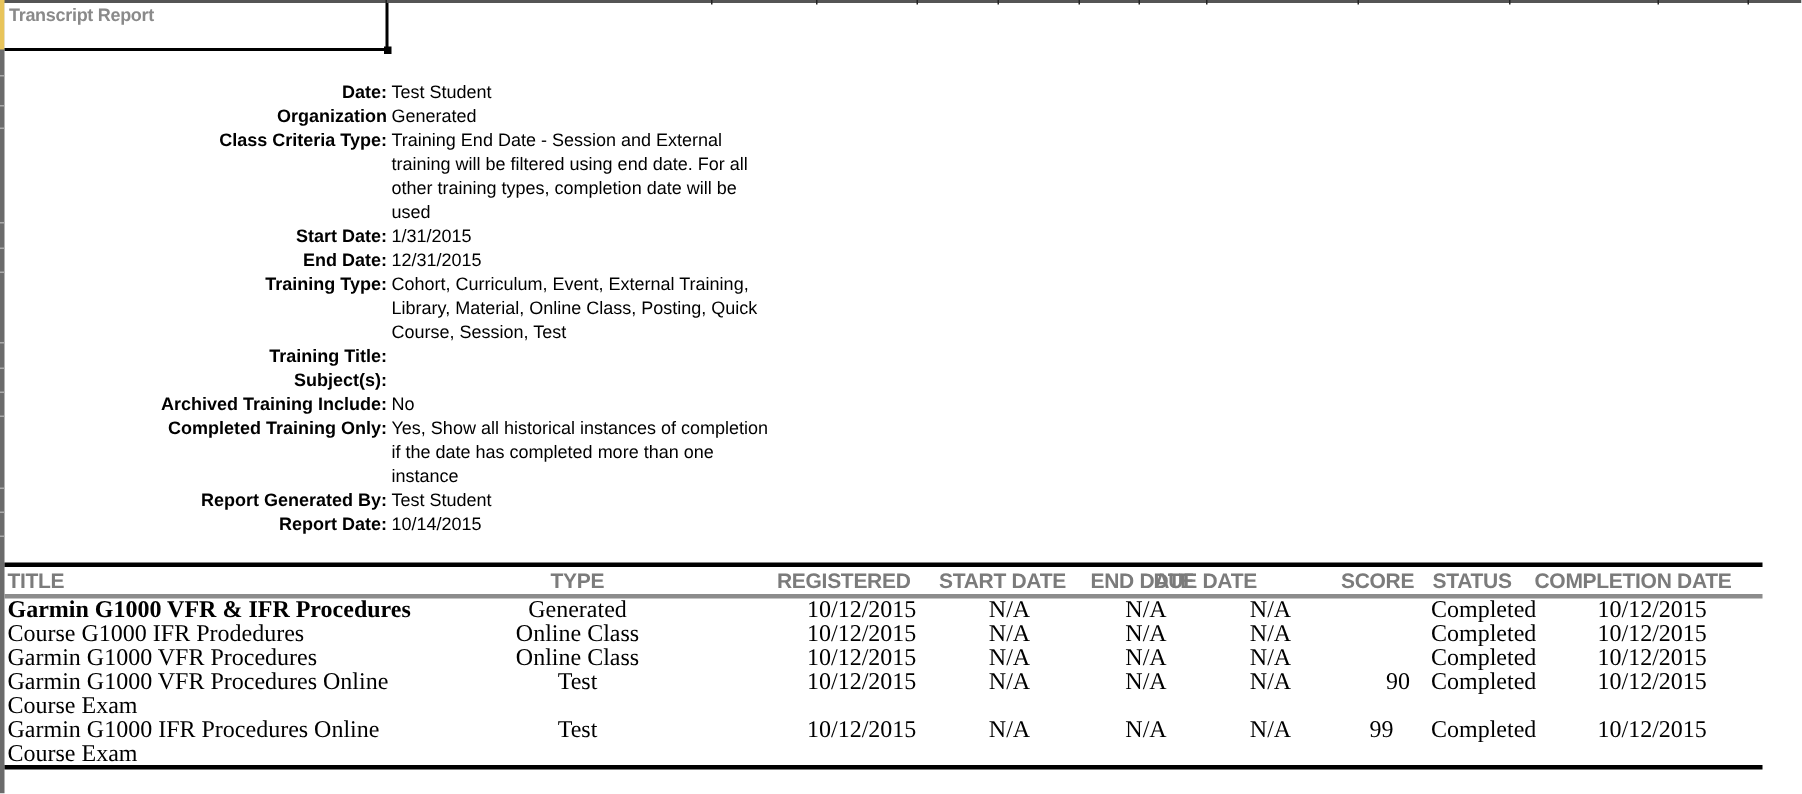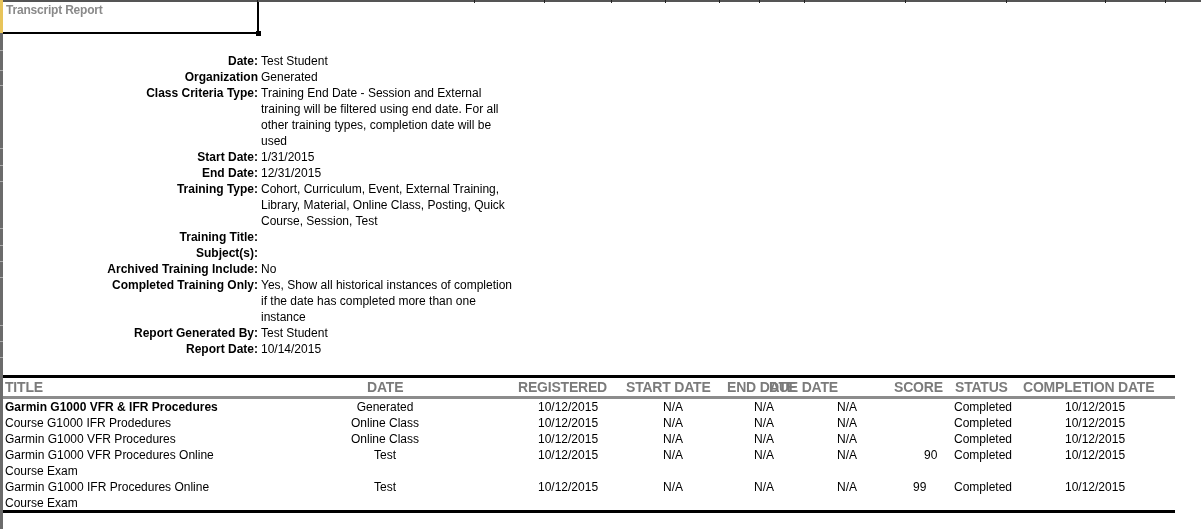--- a/index.html
+++ b/index.html
@@ -23,21 +23,21 @@
 
   .meta { position:absolute; left:0; top:53px; font-size:12px; line-height:16px; }
   .meta-row { position:absolute; left:0; width:520px; }
   .meta-label { position:absolute; right:262px; text-align:right; font-weight:bold; white-space:nowrap; }
   .meta-value { position:absolute; left:261px; width:255px; }
 
   .table { position:absolute; left:3px; top:375px; width:1172px; }
   .rule-top { position:absolute; left:0; top:0; width:1172px; height:3px; background:#000; }
   .hdr { position:absolute; top:4px; font-size:14px; font-weight:bold; color:#7b7b7b; white-space:nowrap; letter-spacing:-0.2px; }
   .hdr-rule { position:absolute; left:0; top:21px; width:1172px; height:3px; background:#8c8c8c; }
-  .cell { position:absolute; font-size:12px; line-height:16px; white-space:nowrap; }
+  .cell { position:absolute; font-size:16px; line-height:16px; white-space:nowrap;font-family:Liberation Serif, serif; }
   .c { text-align:center; }
   .rule-bottom { position:absolute; left:0; top:135px; width:1172px; height:3px; background:#000; }
 </style>
 </head>
 <body>
 
 <div class="top-strip"></div>
 <div class="top-tick" style="left:257px"></div>
 <div class="top-tick" style="left:474px"></div>
 <div class="top-tick" style="left:544px"></div>
@@ -121,21 +121,21 @@
   <div class="meta-row" style="top:288px">
     <span class="meta-label">Report Date:</span>
     <span class="meta-value">10/14/2015</span>
   </div>
 </div>
 
 <div class="table">
   <div class="rule-top"></div>
 
   <span class="hdr" style="left:2px">TITLE</span>
-  <span class="hdr" style="left:364px">DATE</span>
+  <span class="hdr" style="left:364px">TYPE</span>
   <span class="hdr" style="left:515px">REGISTERED</span>
   <span class="hdr" style="left:623px">START DATE</span>
   <span class="hdr" style="left:724px">END DATE</span>
   <span class="hdr" style="left:766px">DUE DATE</span>
   <span class="hdr" style="left:891px">SCORE</span>
   <span class="hdr" style="left:952px">STATUS</span>
   <span class="hdr" style="left:1020px">COMPLETION DATE</span>
 
   <div class="hdr-rule"></div>
 

